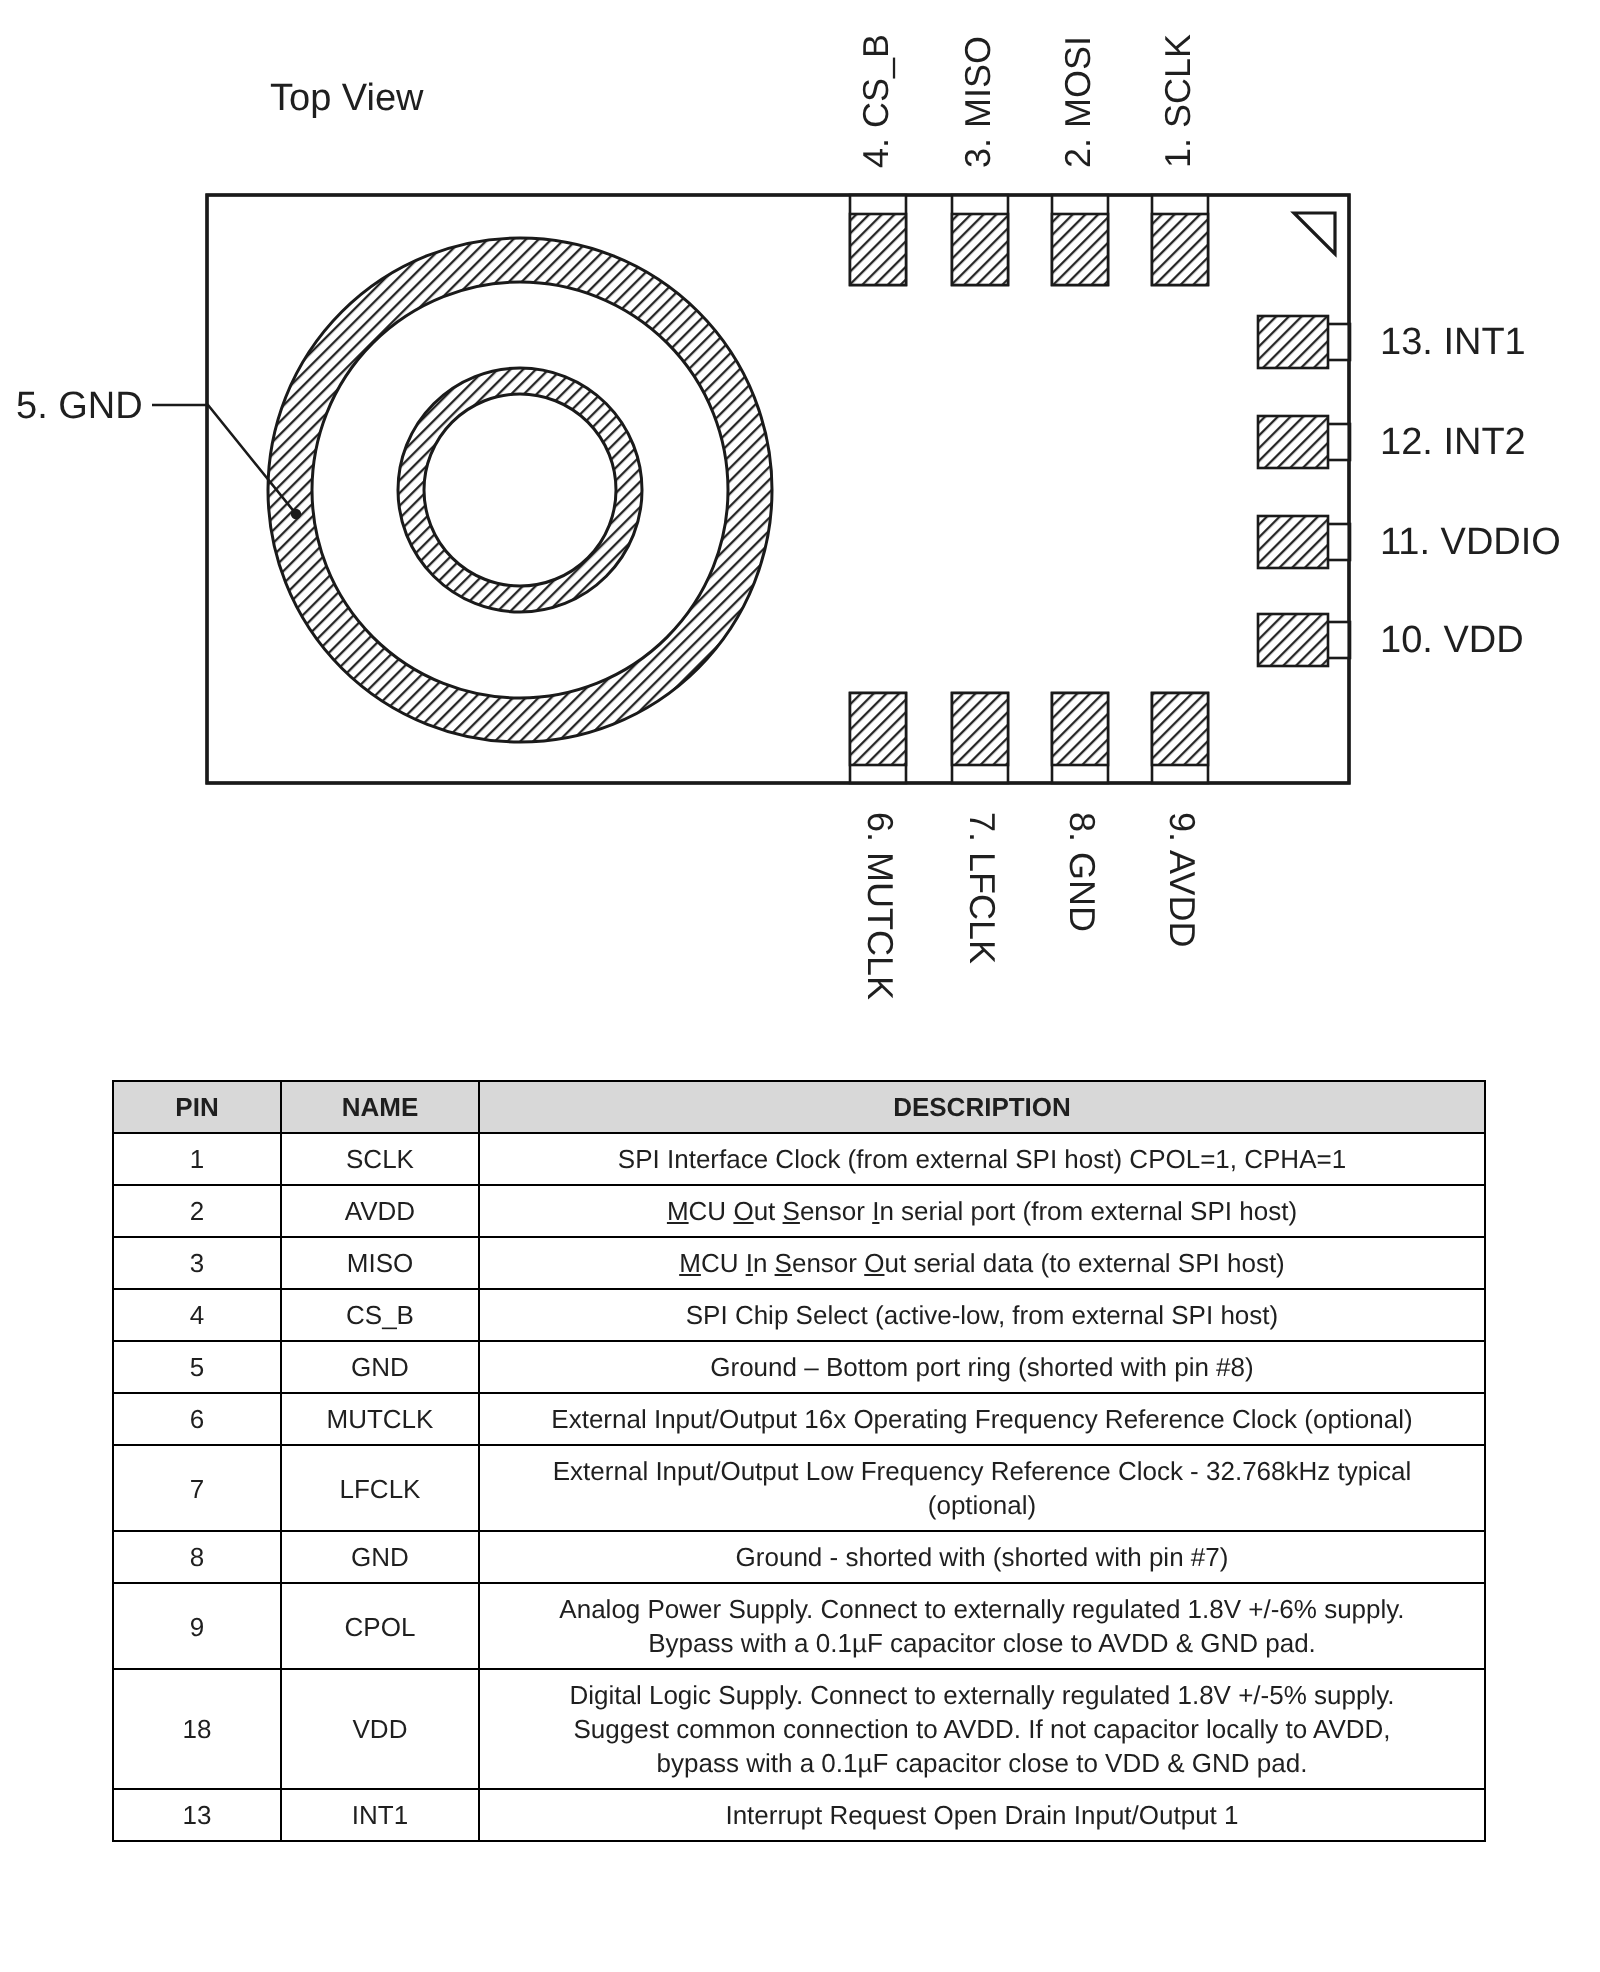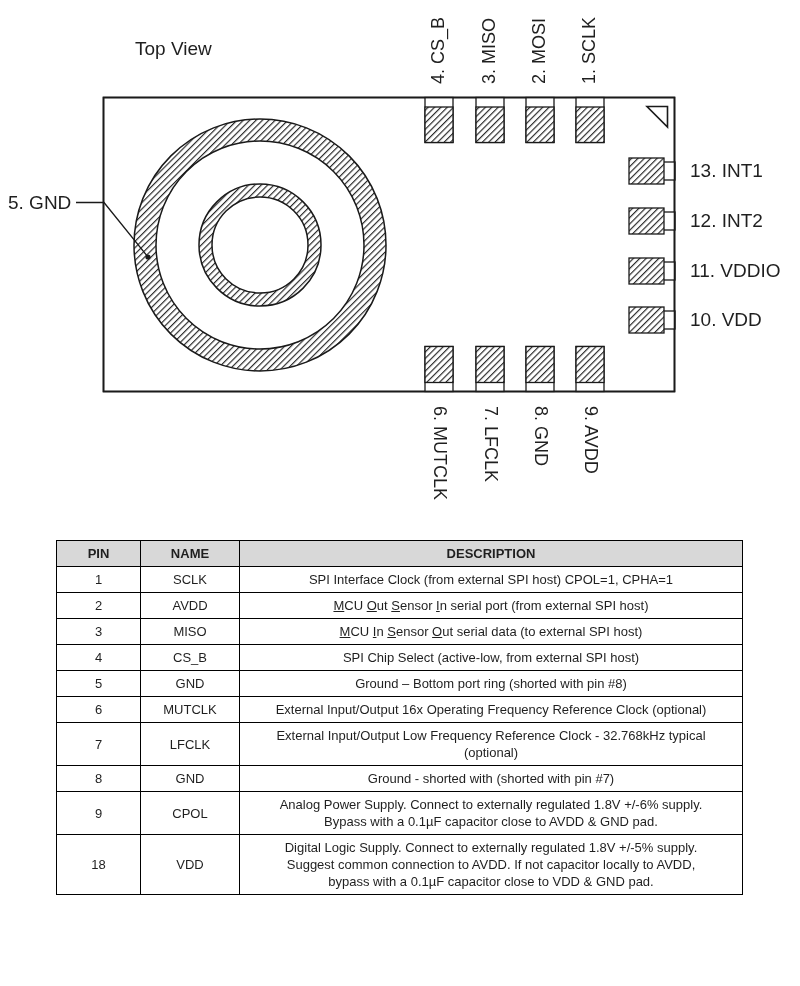--- a/index.html
+++ b/index.html
@@ -198,16 +198,21 @@
       <tr>
         <td class="c-pin">9</td>
         <td>CPOL</td>
         <td><span>Analog Power Supply. Connect to externally regulated 1.8V +/-6%  supply.</span><br><span>Bypass with a 0.1µF capacitor close to AVDD &amp; GND pad.</span></td>
       </tr>
       <tr>
         <td class="c-pin">18</td>
         <td>VDD</td>
         <td><span>Digital Logic Supply. Connect to externally regulated 1.8V +/-5%  supply.</span><br><span>Suggest common connection to AVDD. If not capacitor locally to AVDD,</span><br><span>bypass with a 0.1µF capacitor close to VDD &amp; GND pad.</span></td>
       </tr>
+      <tr>
+        <td class="c-pin">13</td>
+        <td>INT1</td>
+        <td><span>Interrupt Request Open Drain Input/Output 1</span></td>
+      </tr>
     </tbody>
   </table>
 
 </div>
 
 </body></html>

